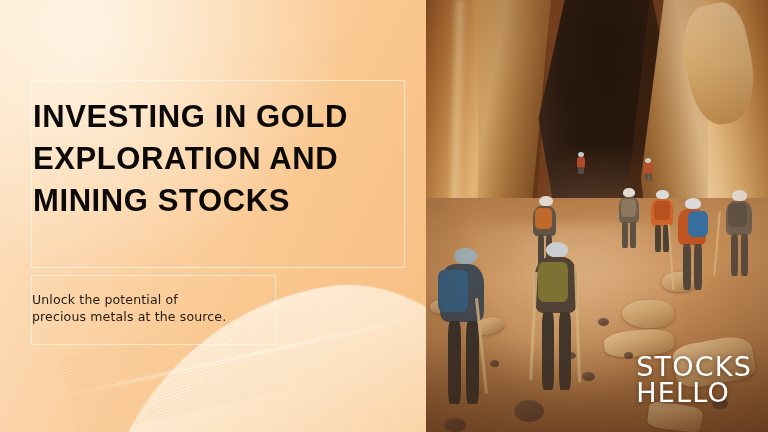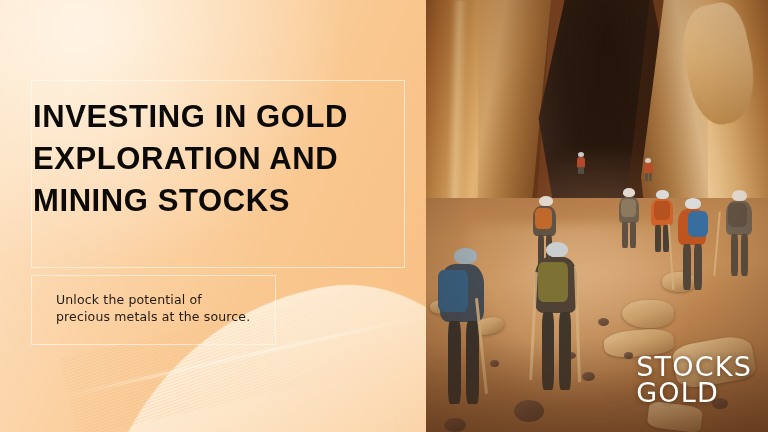--- a/index.html
+++ b/index.html
@@ -115,21 +115,20 @@
   #subhead {
     position: absolute;
     left: 32px; top: 291px;
     width: 250px;
     color: #231a12;
     font-family: "DejaVu Sans", sans-serif;
     font-size: 12.5px;
     line-height: 17px;
     letter-spacing: .15px;
     white-space: pre-line;
-    margin-left: 24px;
   }
 
   
   #photo-panel {
     position: absolute;
     left: 426px; top: 0;
     width: 342px; height: 432px;
     overflow: hidden;
     background: #6d3a1c;
   }
@@ -394,17 +393,17 @@
       <div class="m-legR" style="left:34px;top:73px;width:13px;height:83px;background:#33302c;"></div>
       <div class="m-stick" style="left:48px;top:50px;width:3px;height:96px;transform:rotate(-6deg);"></div>
     </div>
 
     <div class="layer" id="ground-shadow"></div>
     <div class="layer" id="photo-warm"></div>
     <div class="layer" id="photo-vignette"></div>
 
     <div id="logo">
       <span class="lg-line">STOCKS</span>
-      <span class="lg-line">GOLD</span>
+      <span class="lg-line">HELLO</span>
     </div>
 
   </div>
 </div>
 
 </body></html>

